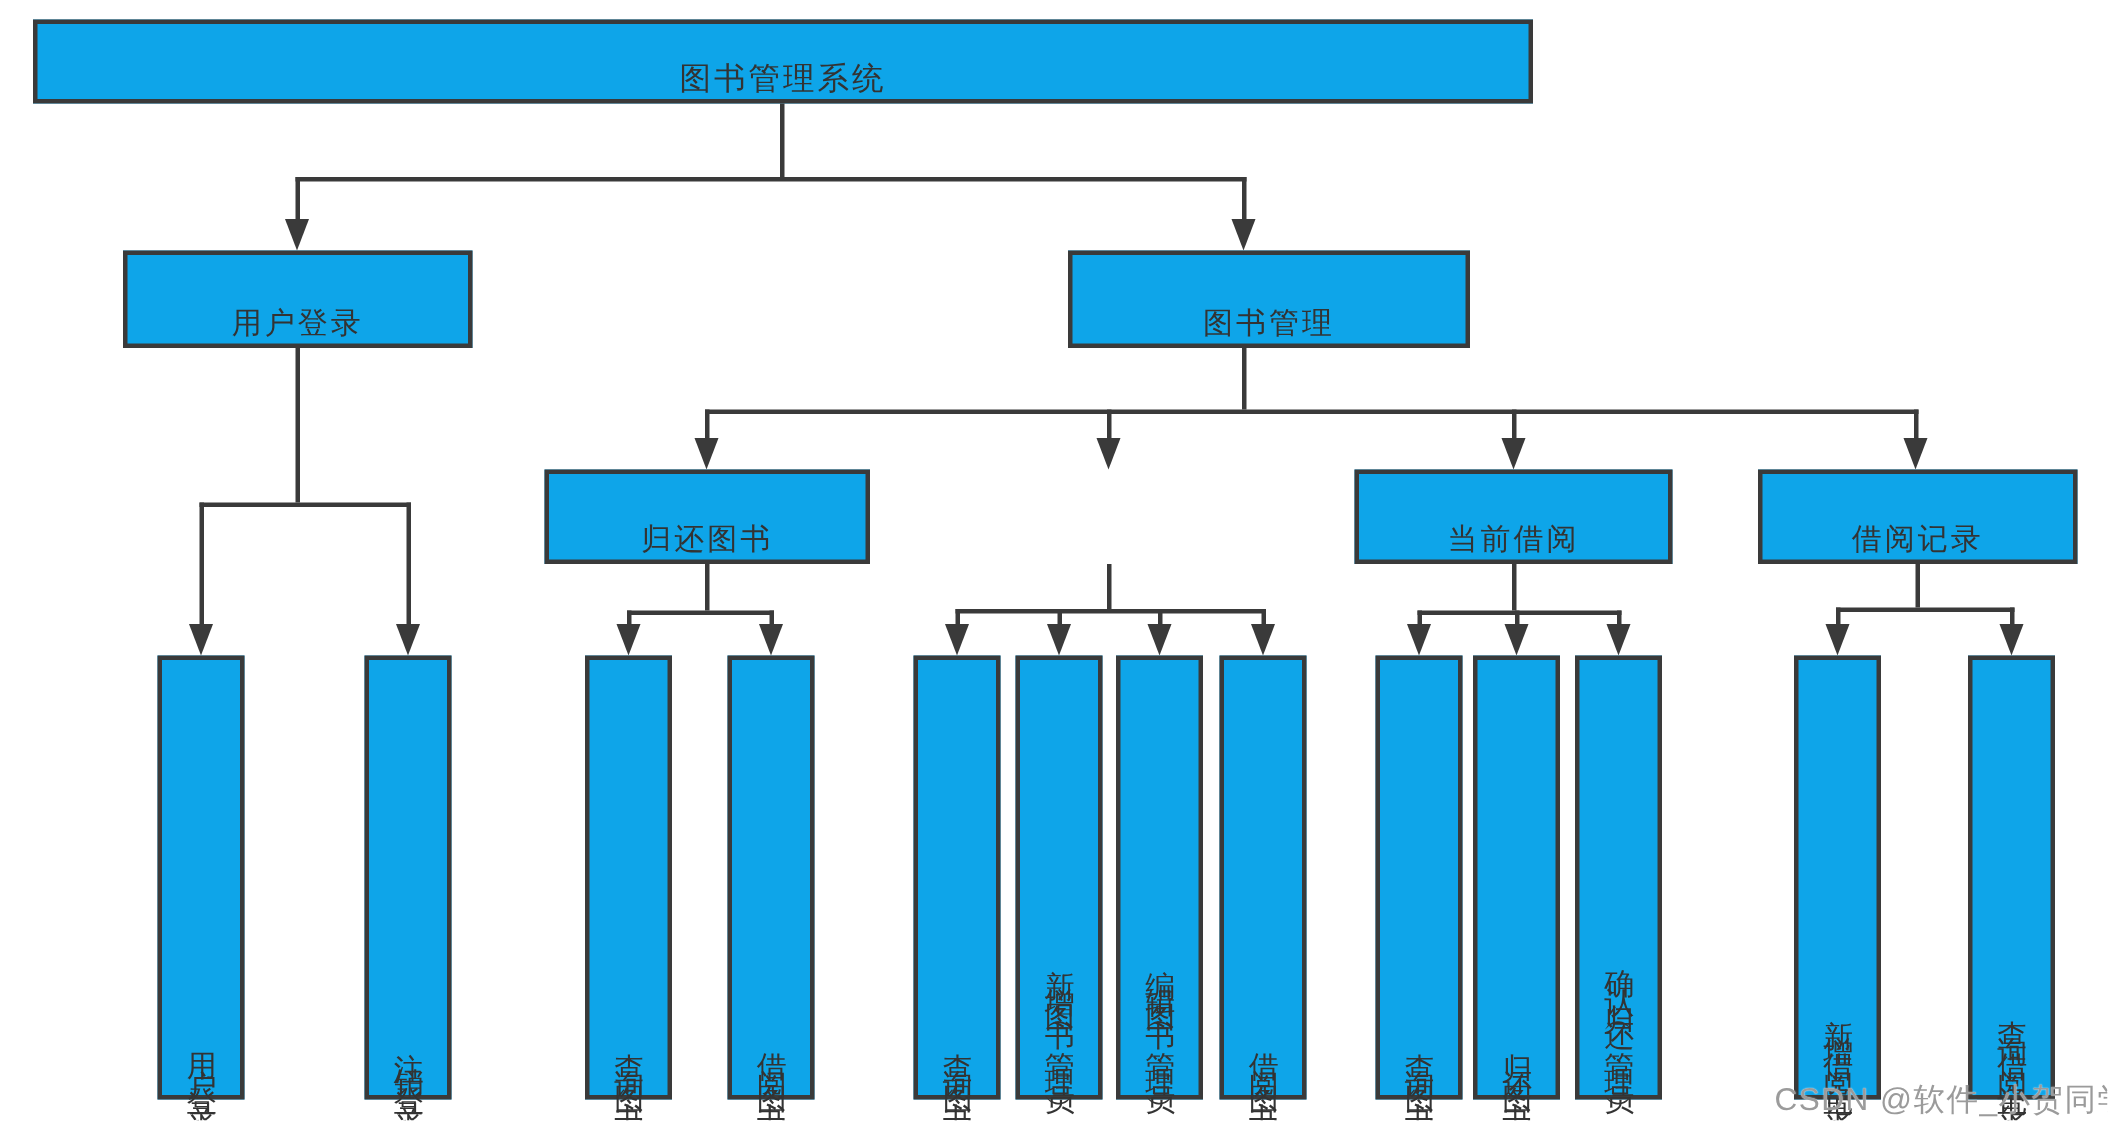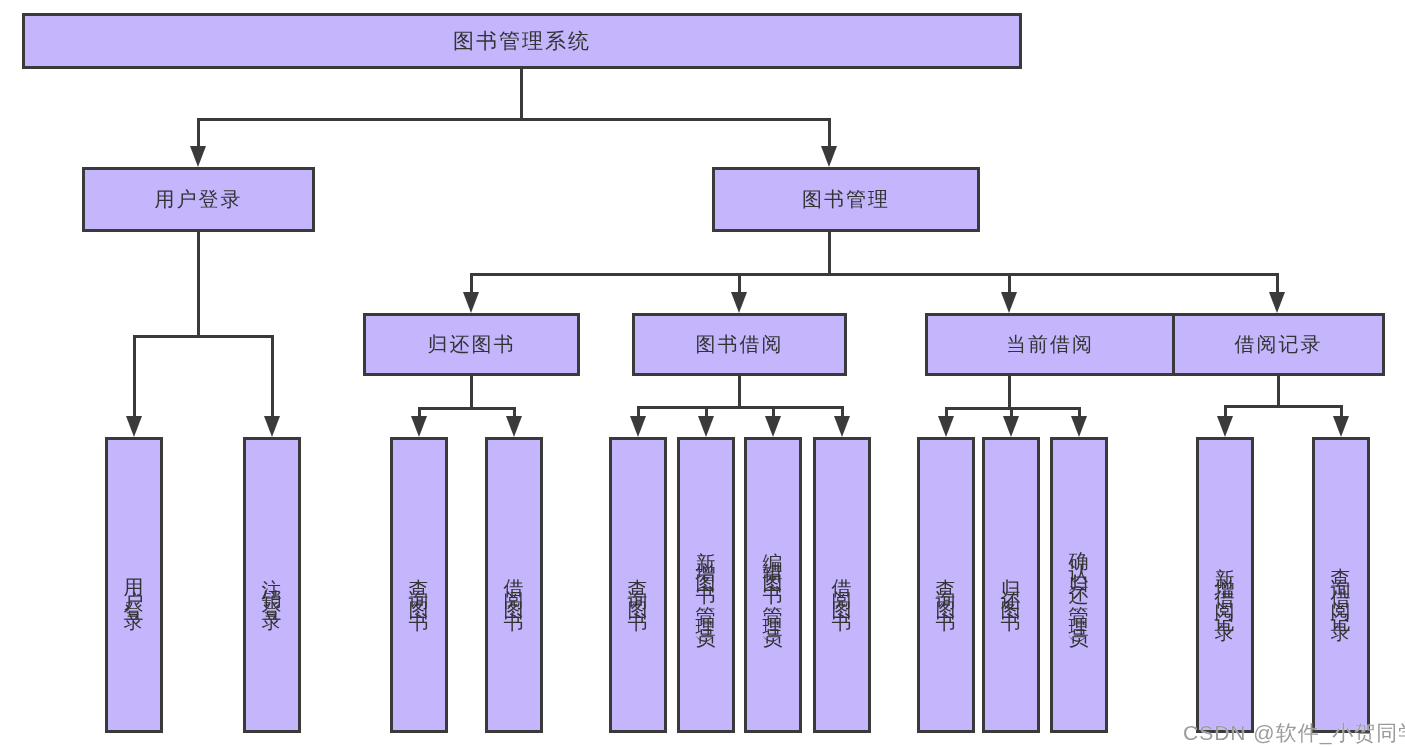--- a/index.html
+++ b/index.html
@@ -7,24 +7,24 @@
     position:relative;
     width:1405px;height:747px;
     background:#ffffff;
     font-family:"Liberation Sans",sans-serif;
     color:#333333;
     overflow:hidden;
   }
   .box{
     position:absolute;
     box-sizing:border-box;
-    background:#c4b5fd;
+    background:#0ea5e9;
     border:3px solid #3a3a3a;
     display:flex;
-    align-items:center;
+    align-items:flex-end;
     justify-content:center;
   }
   .hbox span{
     font-size:20px;
     letter-spacing:2px;
     white-space:nowrap;
   }
   .root span{font-size:21px;}
   .leaf span{
     writing-mode:vertical-lr;
@@ -91,24 +91,21 @@
   <div class="vline" style="left:738px;top:273px;height:23px"></div>
   <div class="ah" style="left:731px;top:292px"></div>
   <div class="vline" style="left:1008px;top:273px;height:23px"></div>
   <div class="ah" style="left:1001px;top:292px"></div>
   <div class="vline" style="left:1276px;top:273px;height:23px"></div>
   <div class="ah" style="left:1269px;top:292px"></div>
 
   <div class="box hbox" style="left:363px;top:313px;width:217px;height:63px">
     <span>归还图书</span>
   </div>
-  <div class="box hbox" style="left:632px;top:313px;width:215px;height:63px">
-    <span>图书借阅</span>
-  </div>
-  <div class="box hbox" style="left:925px;top:313px;width:250px;height:63px">
+  <div class="box hbox" style="left:903px;top:313px;width:212px;height:63px">
     <span>当前借阅</span>
   </div>
   <div class="box hbox" style="left:1172px;top:313px;width:213px;height:63px">
     <span>借阅记录</span>
   </div>
 
   <div class="vline" style="left:470px;top:376px;height:31px"></div>
   <div class="hline" style="left:418px;top:407px;width:98px"></div>
   <div class="vline" style="left:418px;top:407px;height:11px"></div>
   <div class="ah" style="left:411px;top:416px"></div>

